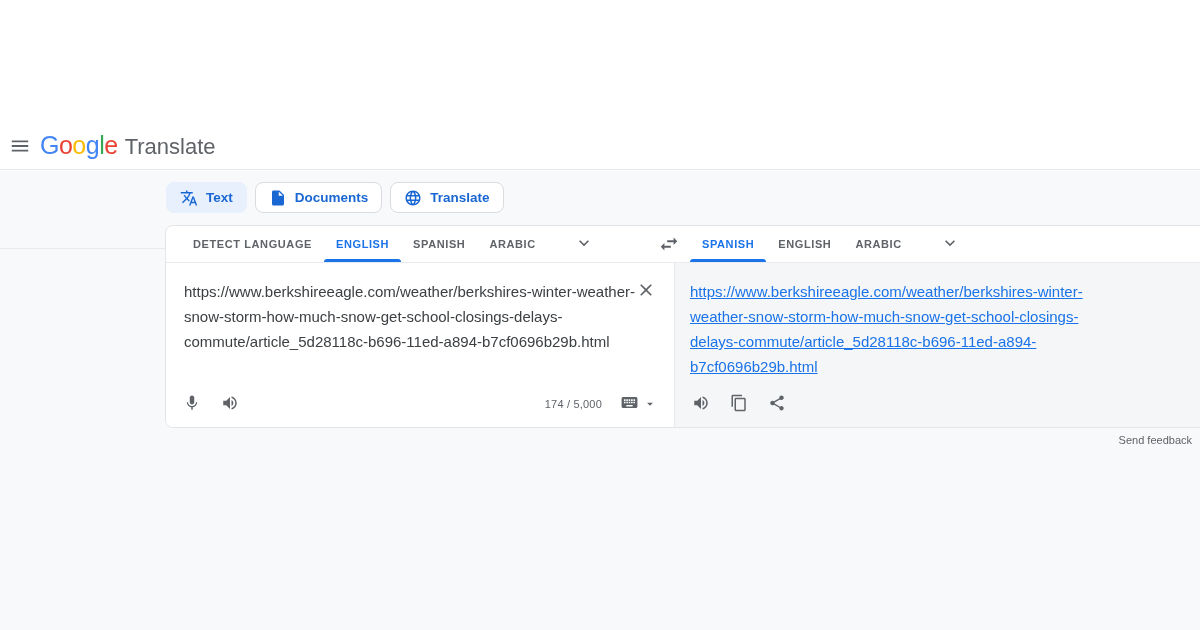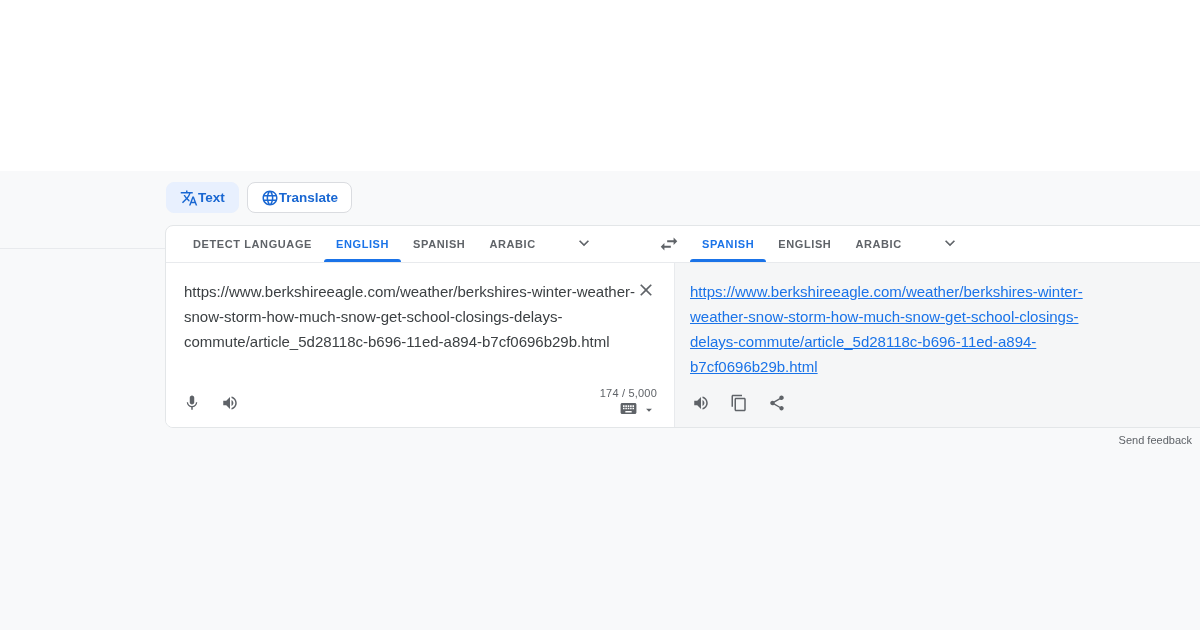--- a/index.html
+++ b/index.html
@@ -15,21 +15,21 @@
   .logo { position:absolute; left:40px; top:131px; display:flex; align-items:baseline; }
   .logo-word { font-size:25px; letter-spacing:-0.5px; }
   .logo-product { font-size:22px; color:#5f6368; margin-left:7px; }
 
   
   .content-band { position:absolute; top:171px; left:0; width:1200px; height:459px;
     background:#f8f9fa; }
 
   
   .mode-tabs { position:absolute; top:182px; left:166px; display:flex; gap:8px; z-index:3; }
-  .mode-tab { display:flex; align-items:center; height:31px; padding:0 13px;
+  .mode-tab { display:flex; align-items:center; gap:8px; height:31px; padding:0 13px;
     border-radius:8px; border:1px solid #dadce0; background:#fff; color:#1967d2;
     font-family:"Liberation Sans", sans-serif; font-size:13.5px; font-weight:bold; cursor:pointer; }
   .mode-tab.selected { background:#e8f0fe; border-color:#e8f0fe; }
   .mode-tab svg { display:block; }
 
   
   .mid-rule { position:absolute; top:248px; left:0; width:1200px; height:1px;
     background:#e8eaed; z-index:1; }
 
   
@@ -63,47 +63,68 @@
   .star-btn { position:absolute; right:14px; top:16px; width:24px; height:24px; border:none;
     background:transparent; color:#5f6368; cursor:pointer; }
   .open-btn { position:absolute; right:54px; top:50px; width:24px; height:24px; border:none;
     background:transparent; color:#1a73e8; cursor:pointer; }
 
   .panel-toolbar { position:absolute; left:0; right:0; bottom:10px; height:26px;
     display:flex; align-items:center; padding:0 17px; }
   .tool-btn { border:none; background:transparent; color:#5f6368; cursor:pointer;
     display:flex; align-items:center; padding:0; }
   .tool-btn + .tool-btn { margin-left:20px; }
-  .right-tools { margin-left:auto; display:flex; align-items:center;flex-direction:column; }
+  .right-tools { margin-left:auto; display:flex; align-items:center; }
   .char-counter { font-size:11px; color:#5f6368; letter-spacing:0.2px; }
   .kbd-btn { margin-left:18px; }
   .kbd-caret { margin-left:4px; color:#5f6368; display:flex; align-items:center; }
   .copy-btn { margin-left:auto; }
   .share-btn { margin-left:22px; }
 
   .send-feedback { position:absolute; top:434px; right:8px; font-size:11px;
     color:#5f6368; z-index:3; cursor:pointer; }
 </style>
 </head>
 <body>
 
 <div class="page">
 
   <div class="content-band"></div>
   <div class="mid-rule"></div>
 
+  <div class="header-band">
+    <button class="menu-btn">
+      <span>
+        <svg width="22" height="22" viewBox="0 0 24 24" fill="currentColor">
+            <path d="M3 18h18v-2H3v2zm0-5h18v-2H3v2zm0-7v2h18V6H3z"></path>
+          </svg>
+      </span>
+    </button>
+    <div class="logo">
+      <span class="logo-word"><span style="color: rgb(66, 133, 244);">G</span><span style="color: rgb(234, 67, 53);">o</span><span style="color: rgb(251, 188, 5);">o</span><span style="color: rgb(66, 133, 244);">g</span><span style="color: rgb(52, 168, 83);">l</span><span style="color: rgb(234, 67, 53);">e</span></span>
+      <span class="logo-product">Translate</span>
+    </div>
+  </div>
 
   <div class="mode-tabs">
     <button class="mode-tab selected">
       <span>
         <svg width="18" height="18" viewBox="0 0 24 24" fill="currentColor">
             <path d="M12.87 15.07l-2.54-2.51.03-.03c1.74-1.94 2.98-4.17 3.71-6.53H17V4h-7V2H8v2H1v1.99h11.17C11.5 7.92 10.44 9.75 9 11.35 8.07 10.32 7.3 9.19 6.69 8h-2c.73 1.63 1.73 3.17 2.98 4.56l-5.09 5.02L4 19l5-5 3.11 3.11.76-2.04zM18.5 10h-2L12 22h2l1.12-3h4.75L21 22h2l-4.5-12zm-2.62 7l1.62-4.33L19.12 17h-3.24z"></path>
           </svg>
       </span>
       <span>Text</span>
+    </button>
+    <button class="mode-tab">
+      <span>
+        <svg width="18" height="18" viewBox="0 0 24 24" fill="currentColor">
+            <path d="M14 2H6c-1.1 0-2 .9-2 2v16c0 1.1.89 2 1.99 2H18c1.1 0 2-.9 2-2V8l-6-6zm-1 7V3.5L18.5 9H13z"></path>
+          </svg>
+      </span>
+      <span>Documents</span>
     </button>
     <button class="mode-tab">
       <span>
         <svg width="18" height="18" viewBox="0 0 24 24" fill="currentColor">
             <path d="M11.99 2C6.47 2 2 6.48 2 12s4.47 10 9.99 10C17.52 22 22 17.52 22 12S17.52 2 11.99 2zm6.93 6h-2.95c-.32-1.25-.78-2.45-1.38-3.56 1.84.63 3.37 1.91 4.33 3.56zM12 4.04c.83 1.2 1.48 2.53 1.91 3.96h-3.82c.43-1.43 1.08-2.76 1.91-3.96zM4.26 14C4.1 13.36 4 12.69 4 12s.1-1.36.26-2h3.38c-.08.66-.14 1.32-.14 2 0 .68.06 1.34.14 2H4.26zm.82 2h2.95c.32 1.25.78 2.45 1.38 3.56-1.84-.63-3.37-1.9-4.33-3.56zm2.95-8H5.08c.96-1.66 2.49-2.93 4.33-3.56C8.81 5.55 8.35 6.75 8.03 8zM12 19.96c-.83-1.2-1.48-2.53-1.91-3.96h3.82c-.43 1.43-1.08 2.76-1.91 3.96zM14.34 14H9.66c-.09-.66-.16-1.32-.16-2 0-.68.07-1.35.16-2h4.68c.09.65.16 1.32.16 2 0 .68-.07 1.34-.16 2zm.25 5.56c.6-1.11 1.06-2.31 1.38-3.56h2.95c-.96 1.65-2.49 2.93-4.33 3.56zM16.36 14c.08-.66.14-1.32.14-2 0-.68-.06-1.34-.14-2h3.38c.16.64.26 1.31.26 2s-.1 1.36-.26 2h-3.38z"></path>
           </svg>
       </span>
       <span>Translate</span>
     </button>
   </div>

